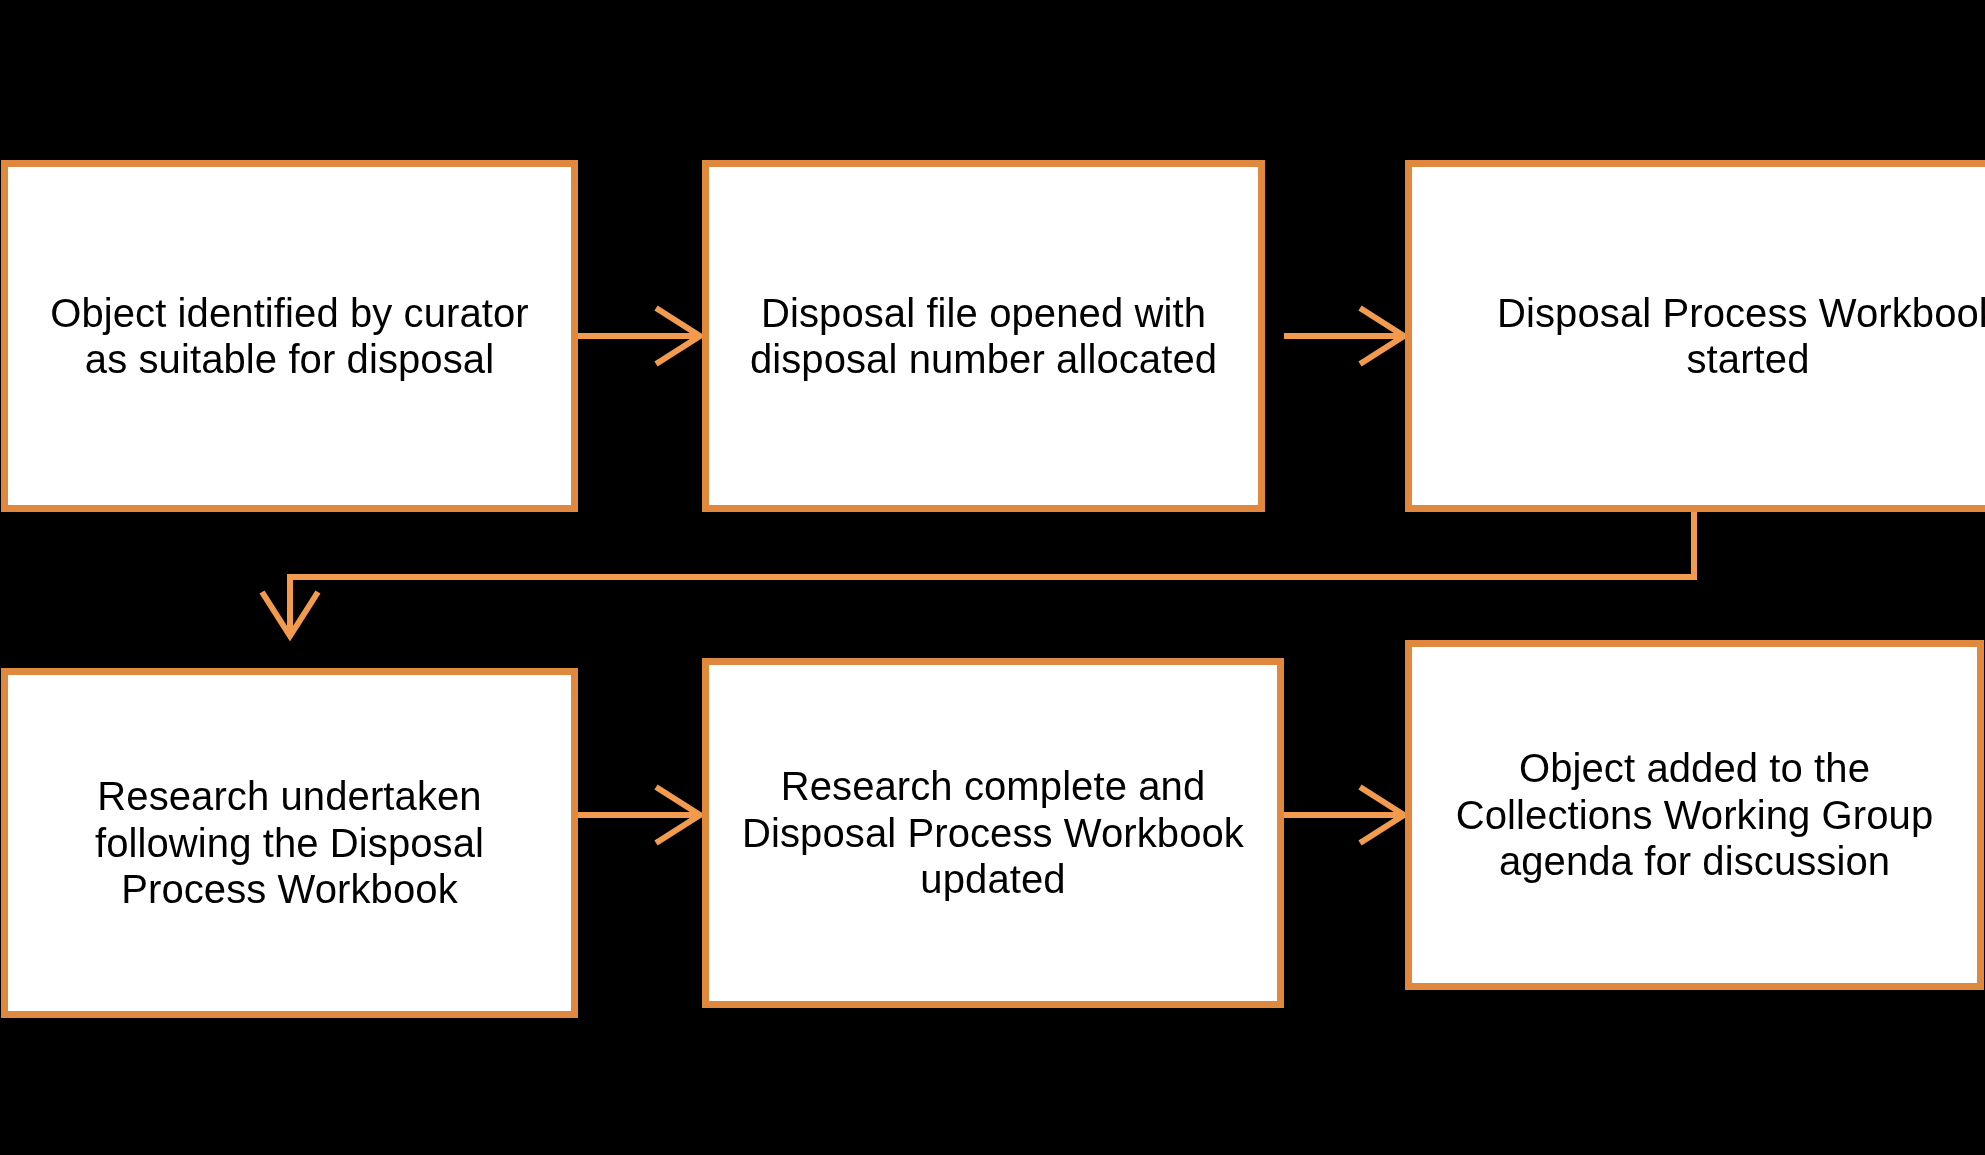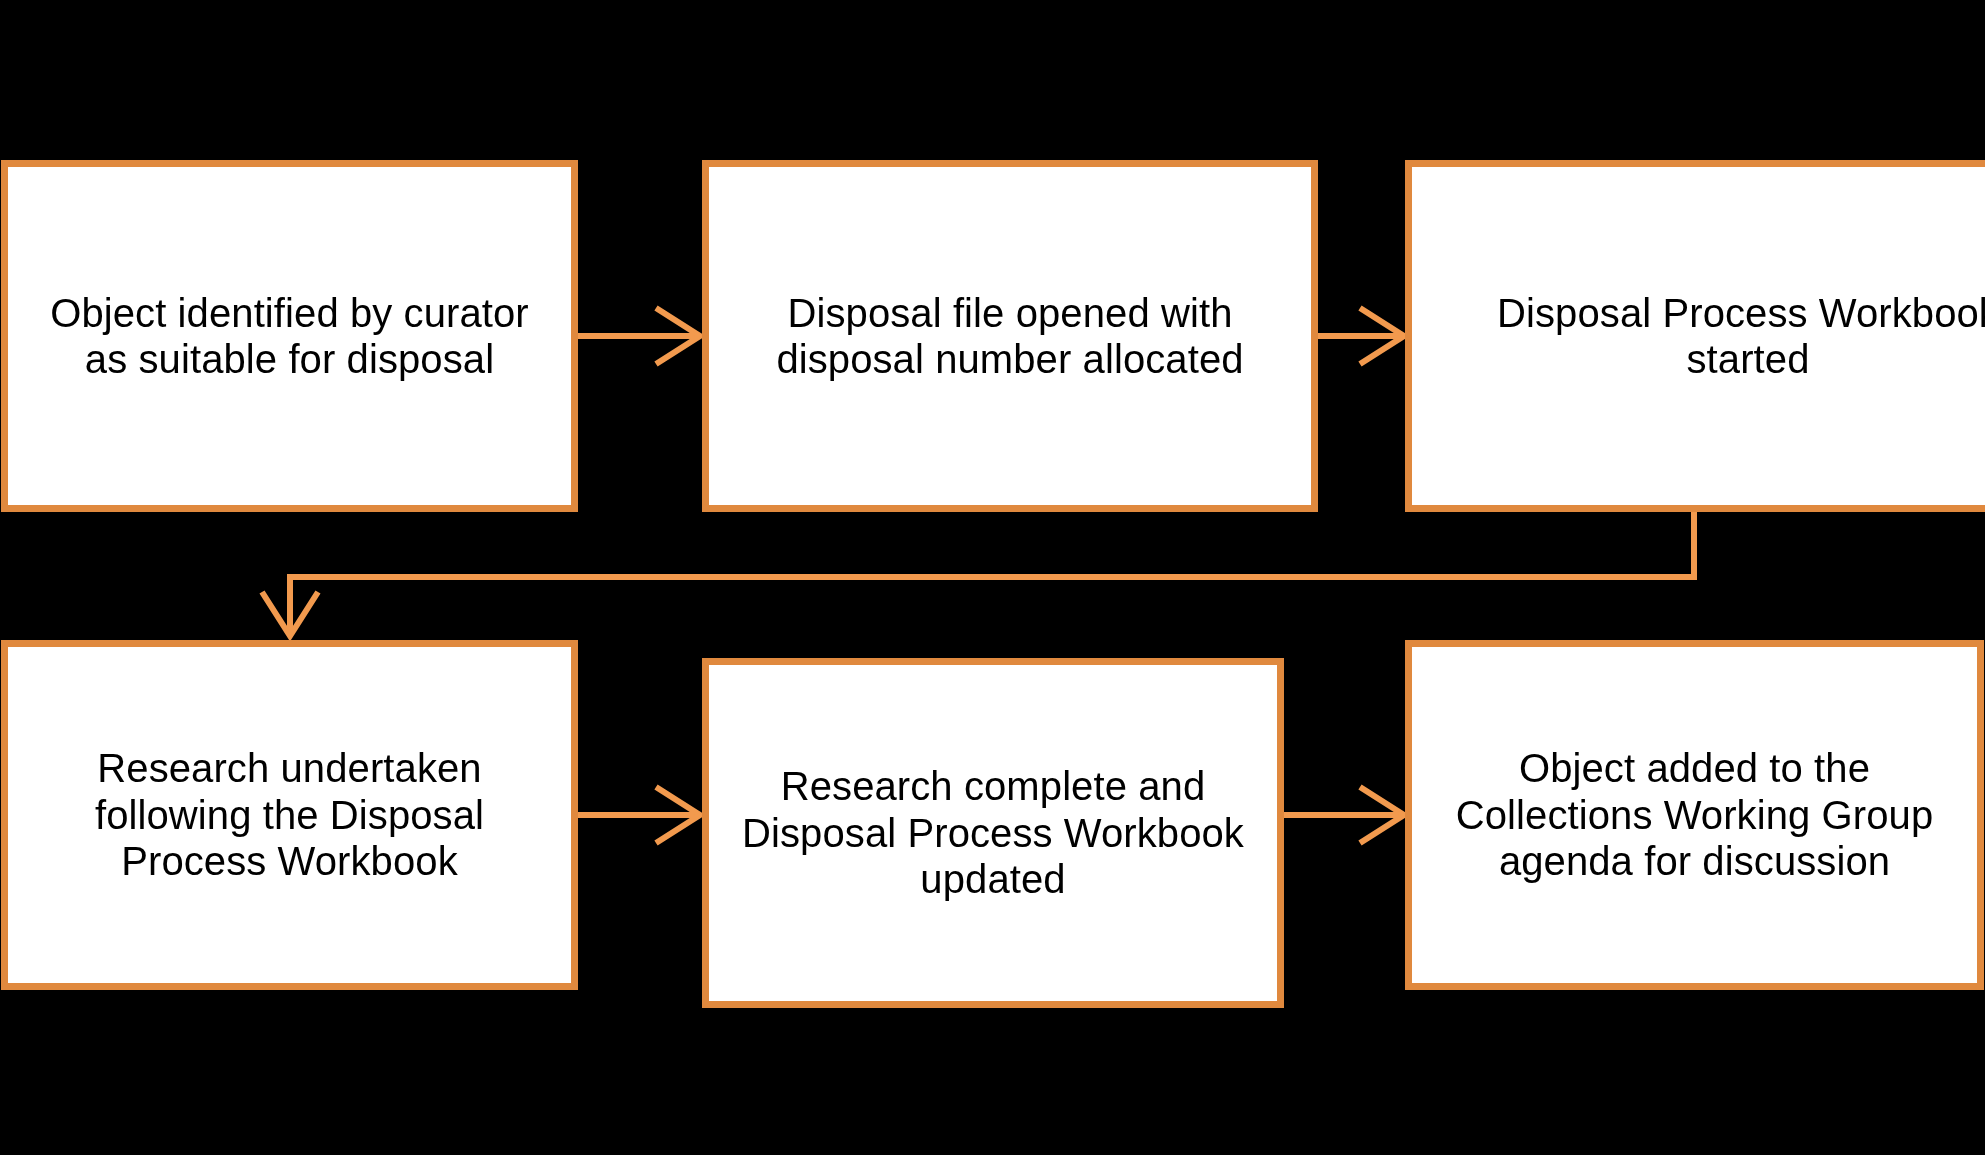--- a/index.html
+++ b/index.html
@@ -42,24 +42,24 @@
     color: #000000;
     font-size: 40px;
     line-height: 1.16;
     font-weight: 400;
     letter-spacing: 0.1px;
     padding: 0 26px;
     white-space: pre-line;
   }
   
   #node-1 { left: 1px;    top: 160px; width: 577px;  height: 352px; }
-  #node-2 { left: 702px;  top: 160px; width: 616px;  height: 352px; }
+  #node-2 { left: 702px;  top: 160px; width: 563px;  height: 352px; }
   #node-3 { left: 1405px; top: 160px; width: 686px;  height: 352px; }
   
-  #node-4 { left: 1px;    top: 640px; width: 577px;  height: 350px; }
+  #node-4 { left: 1px;    top: 668px; width: 577px;  height: 350px; }
   #node-5 { left: 702px;  top: 640px; width: 582px;  height: 350px; margin-top: 18px; }
   #node-6 { left: 1405px; top: 640px; width: 579px;  height: 350px; }
 </style>
 </head>
 <body>
 
 <div id="canvas">
 
   <svg id="connector-layer" viewBox="0 0 1985 1155" width="1985" height="1155" xmlns="http://www.w3.org/2000/svg" aria-hidden="true">
 

